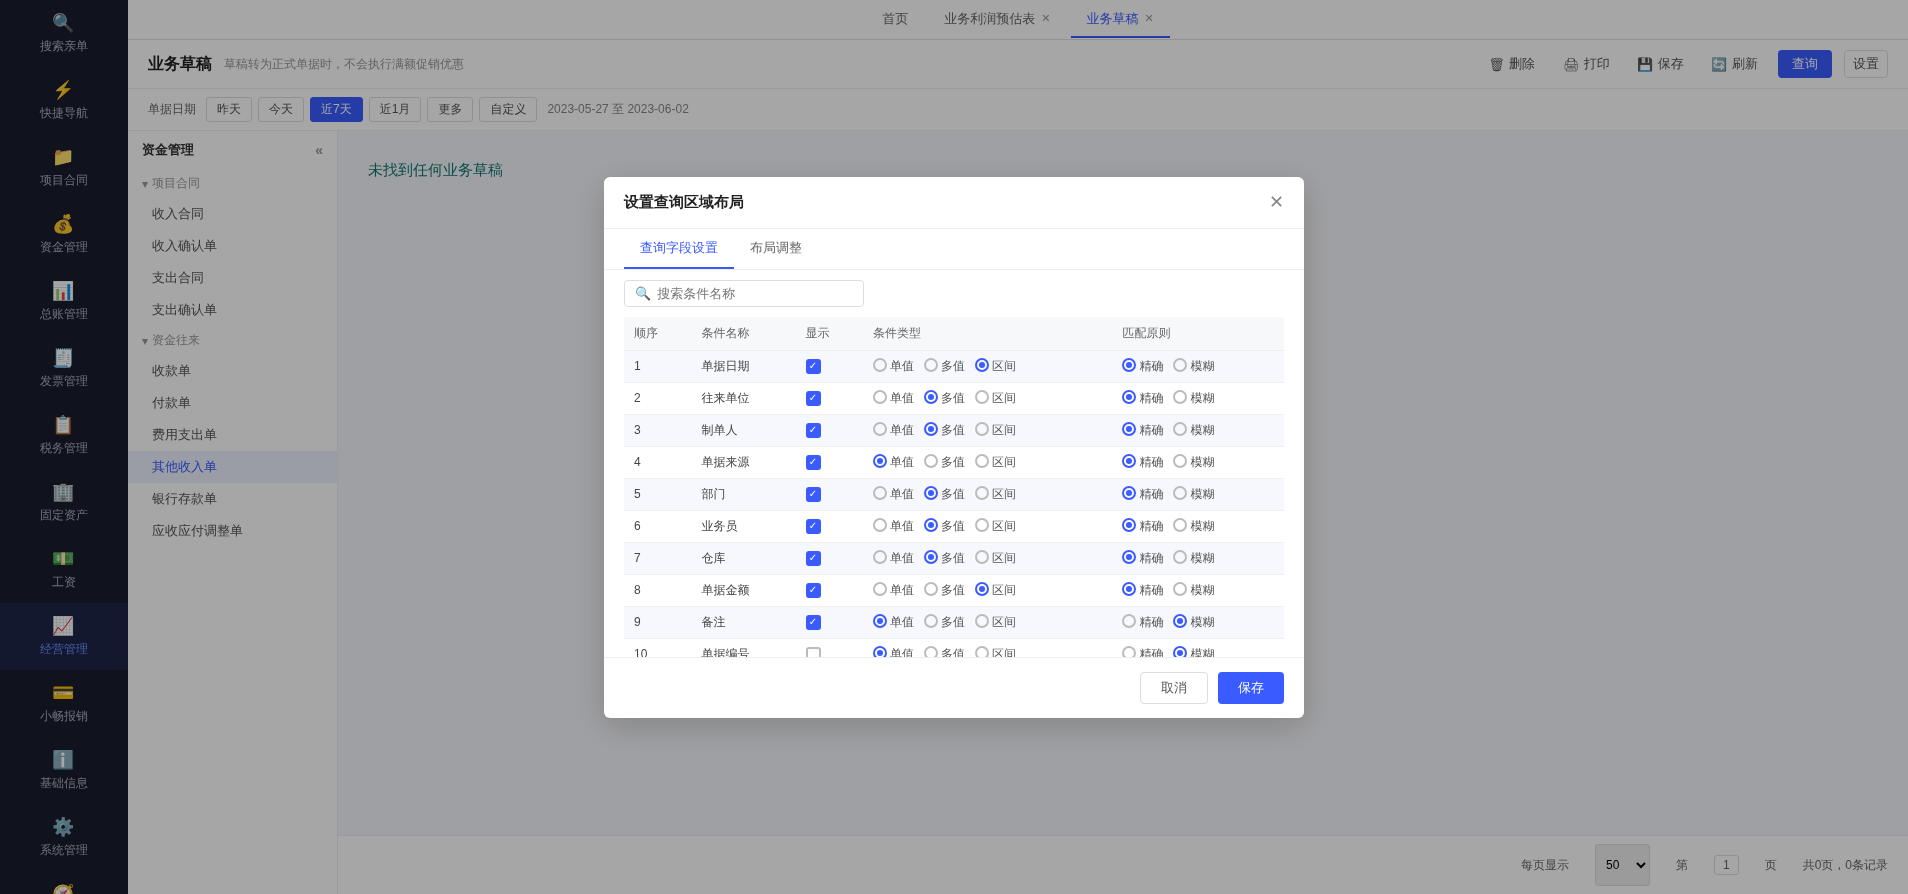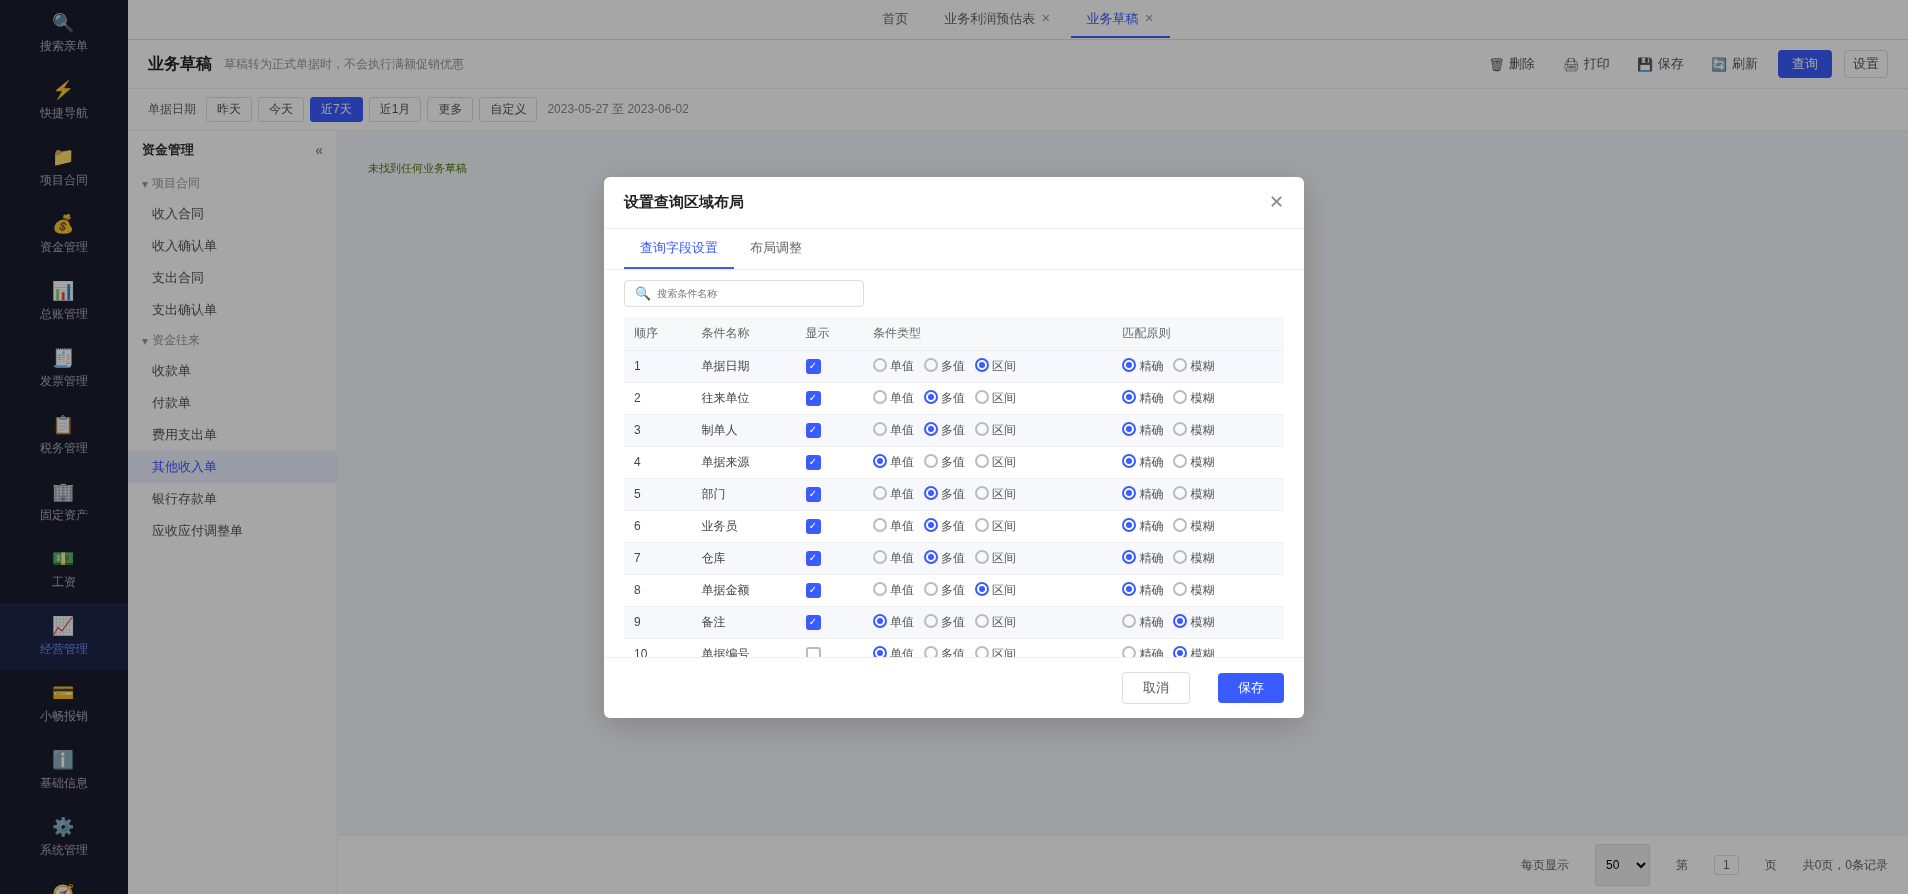--- a/index.html
+++ b/index.html
@@ -47,21 +47,21 @@
     .left-panel-header { padding: 10px 14px; font-weight: 600; color: #333; font-size: 13px; display: flex; align-items: center; justify-content: space-between; }
     .left-panel-toggle { cursor: pointer; color: #999; font-size: 14px; }
     .left-nav-group { }
     .left-nav-group-title { padding: 6px 14px; font-size: 12px; color: #999; display: flex; align-items: center; gap: 4px; cursor: pointer; }
     .left-nav-item { padding: 7px 14px 7px 24px; font-size: 13px; color: #555; cursor: pointer; }
     .left-nav-item.active { background: #eef2ff; color: #3a5bff; font-weight: 500; }
 
     
     .right-content { flex: 1; background: #f5f6fa; overflow: hidden; display: flex; flex-direction: column; }
     .table-container { flex: 1; overflow: auto; padding: 10px; }
-    .table-notice { font-size: 11px; color: #4d7c0f; padding: 20px; }
+    .table-notice { font-size: 15px; color: #0f766e; padding: 20px; }
 
     
     .bottom-bar { background: #fff; border-top: 1px solid #eee; padding: 8px 20px; display: flex; align-items: center; justify-content: flex-end; gap: 26px; font-size: 12px; color: #666; }
 
     
     .overlay { position: fixed; top: 0; left: 0; width: 100%; height: 100%; background: rgba(0,0,0,0.35); z-index: 100; display: flex; align-items: center; justify-content: center; }
 
     
     .modal { background: #fff; border-radius: 6px; width: 700px; max-height: 640px; display: flex; flex-direction: column; box-shadow: 0 8px 32px rgba(0,0,0,0.18); }
     .modal-header { padding: 16px 20px; border-bottom: 1px solid #eee; display: flex; align-items: center; justify-content: space-between; }
@@ -69,21 +69,21 @@
     .modal-close { cursor: pointer; font-size: 18px; color: #888; line-height: 1; }
 
     
     .modal-tabs { display: flex; border-bottom: 1px solid #eee; padding: 0 20px; }
     .modal-tab { padding: 10px 16px; cursor: pointer; font-size: 13px; color: #666; border-bottom: 2px solid transparent; }
     .modal-tab.active { color: #3a5bff; border-bottom: 2px solid #3a5bff; font-weight: 500; }
 
     
     .modal-search { padding: 10px 20px; }
     .modal-search-input { display: flex; align-items: center; border: 1px solid #ddd; border-radius: 4px; padding: 5px 10px; gap: 6px; width: 240px; }
-    .modal-search-input input { border: none; outline: none; font-size: 10px; color: #555; width: 100%; background: transparent; }
+    .modal-search-input input { border: none; outline: none; font-size: 13px; color: #555; width: 100%; background: transparent; }
 
     
     .modal-table-wrap { flex: 1; overflow-y: auto; padding: 0 20px; max-height: 340px; }
     .modal-table { width: 100%; border-collapse: collapse; }
     .modal-table th { background: #f7f8fa; border-bottom: 1px solid #eee; padding: 8px 10px; font-size: 12px; color: #666; font-weight: 500; text-align: left; white-space: nowrap; position: sticky; top: 0; }
     .modal-table td { border-bottom: 1px solid #f0f0f0; padding: 7px 10px; font-size: 12px; color: #444; vertical-align: middle; }
     .modal-table tr.row-alt td { background: #f7f8fd; }
 
     
     .radio-group { display: flex; align-items: center; gap: 10px; }
@@ -93,21 +93,21 @@
     .radio-circle.checked::after { content: ''; width: 6px; height: 6px; border-radius: 50%; background: #3a5bff; }
     .radio-label { font-size: 12px; color: #555; }
 
     
     .checkbox { width: 15px; height: 15px; border-radius: 3px; border: 2px solid #3a5bff; background: #3a5bff; display: flex; align-items: center; justify-content: center; cursor: pointer; }
     .checkbox.unchecked { background: #fff; border-color: #bbb; }
     .checkbox::after { content: '✓'; color: #fff; font-size: 10px; line-height: 1; }
     .checkbox.unchecked::after { content: ''; }
 
     
-    .modal-footer { padding: 14px 20px; border-top: 1px solid #eee; display: flex; align-items: center; justify-content: flex-end; gap: 28px; }
+    .modal-footer { padding: 14px 20px; border-top: 1px solid #eee; display: flex; justify-content: flex-end; gap: 10px; }
     .btn-cancel { padding: 6px 20px; border: 1px solid #ddd; border-radius: 4px; background: #fff; color: #555; cursor: pointer; font-size: 13px; }
     .btn-save { padding: 6px 20px; border: none; border-radius: 4px; background: #3a5bff; color: #fff; cursor: pointer; font-size: 13px; font-weight: 500; }
 
     
     ::-webkit-scrollbar { width: 6px; height: 6px; }
     ::-webkit-scrollbar-thumb { background: #d0d0d0; border-radius: 3px; }
   </style>
 </head>
 <body>
 

